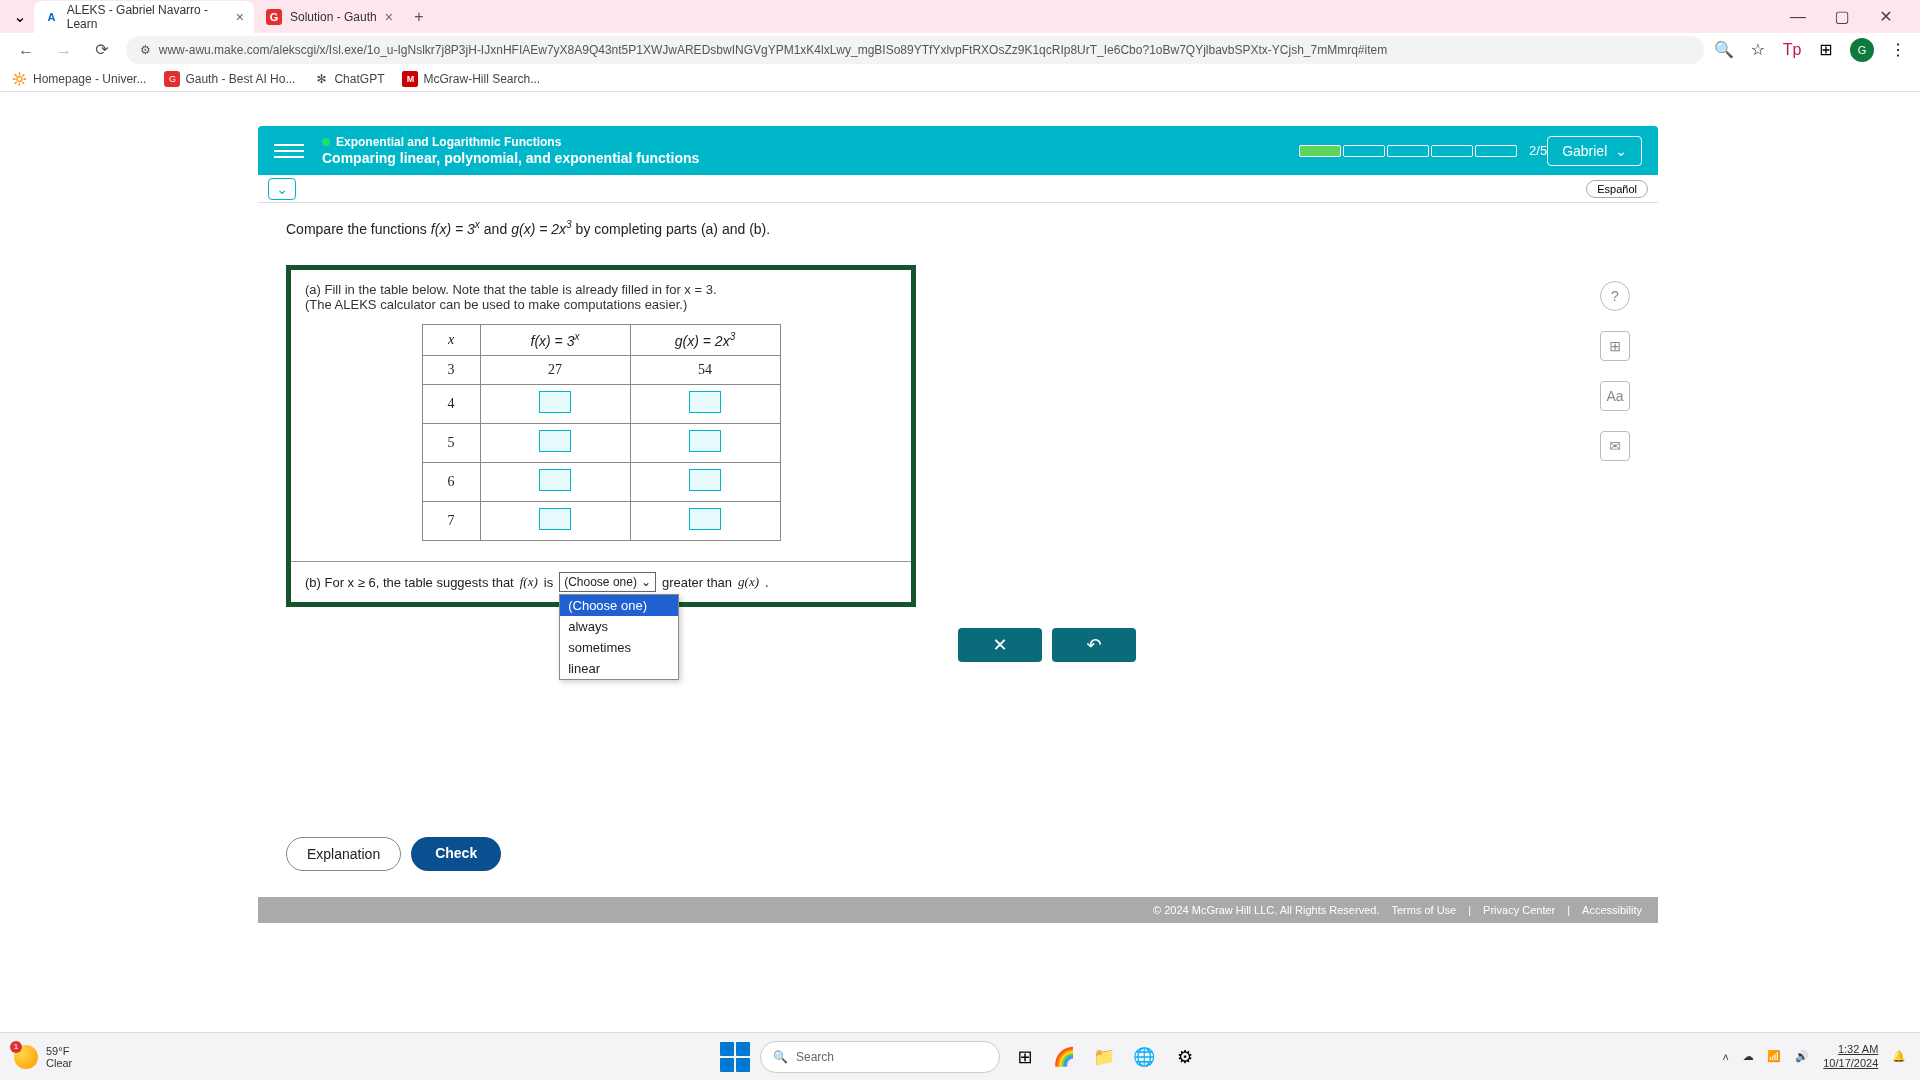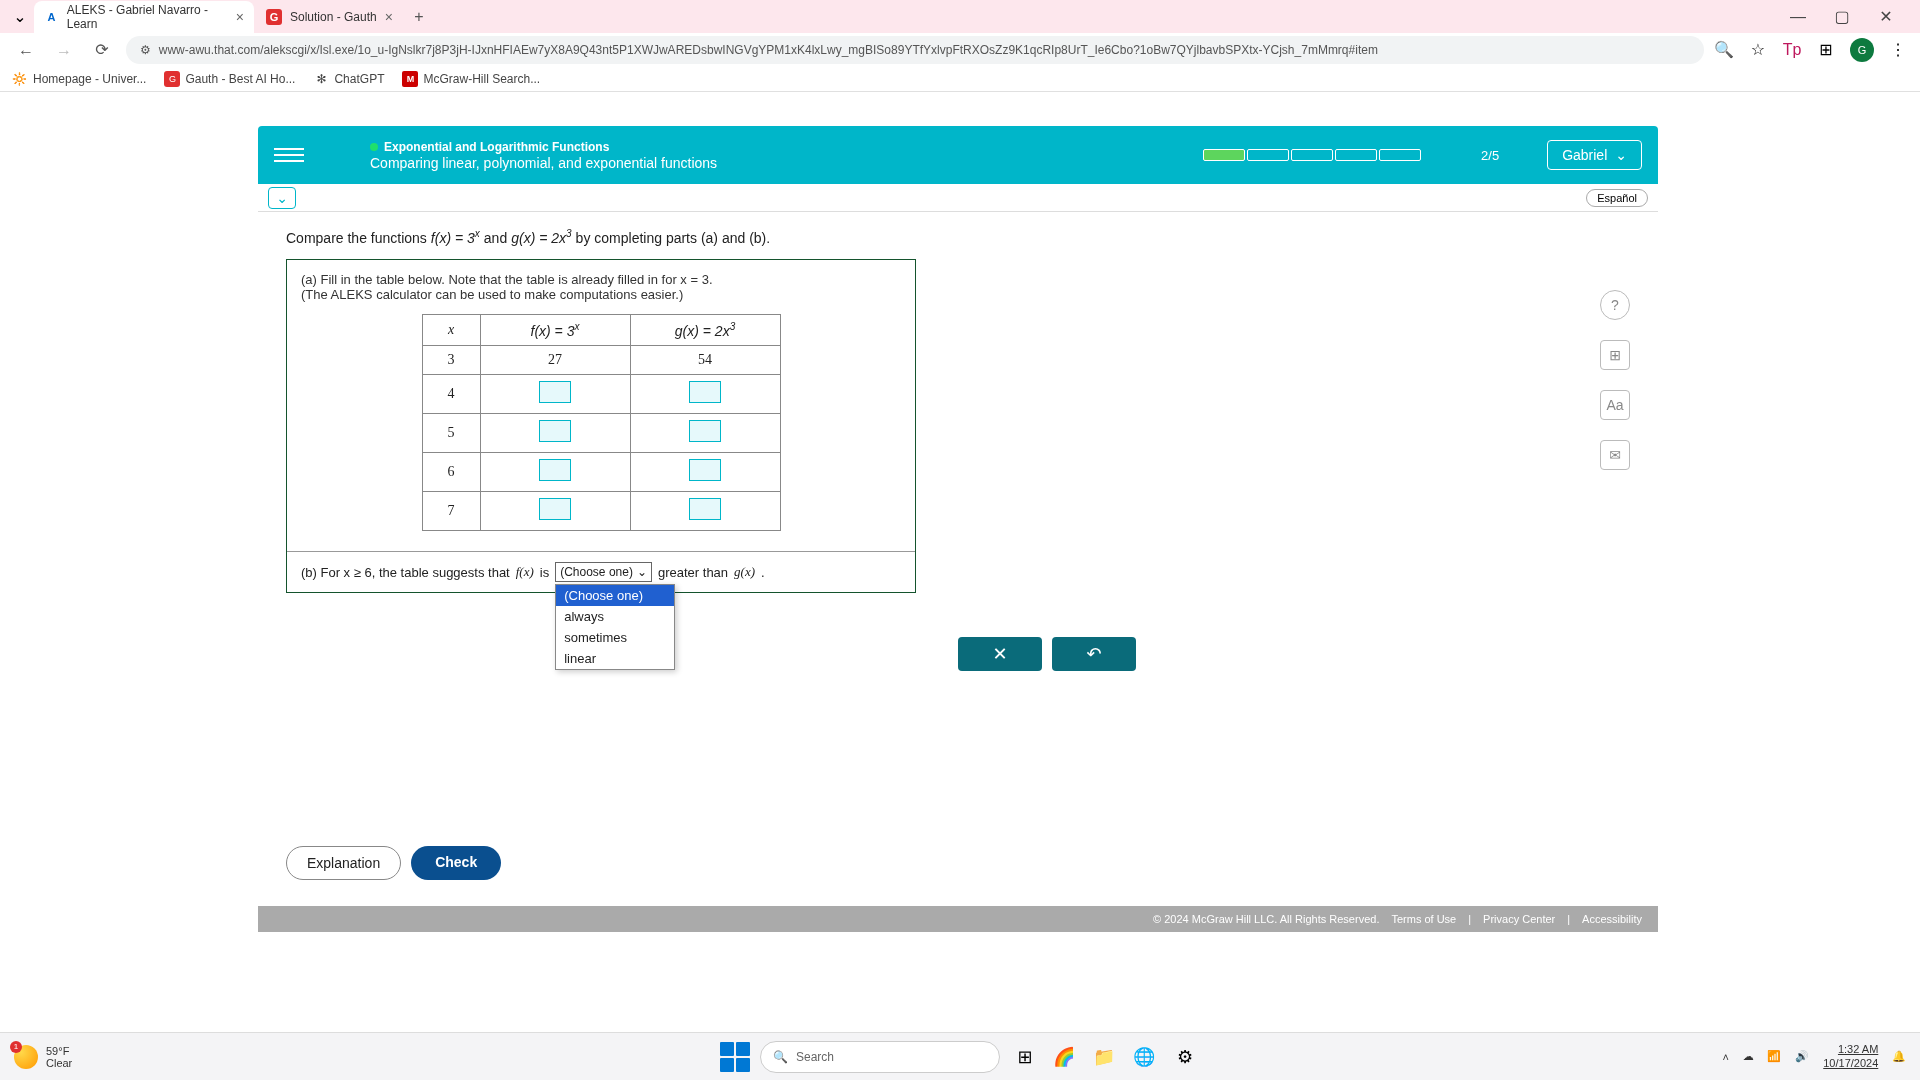--- a/index.html
+++ b/index.html
@@ -23,44 +23,44 @@
 .addr-actions { display: flex; gap: 14px; align-items: center; }
 .addr-icon { width: 20px; height: 20px; display: flex; align-items: center; justify-content: center; cursor: pointer; }
 .profile-circle { width: 24px; height: 24px; border-radius: 50%; background: #0d7a3f; color: #fff; font-size: 11px; display: flex; align-items: center; justify-content: center; }
 
 .bookmarks-row { height: 28px; background: #fff; display: flex; align-items: center; padding: 0 12px; gap: 18px; font-size: 12px; color: #444; border-bottom: 1px solid #e0e0e0; }
 .bookmark { display: flex; align-items: center; gap: 5px; cursor: pointer; }
 .bm-icon { width: 16px; height: 16px; display: flex; align-items: center; justify-content: center; }
 
 
 .aleks-wrap { position: absolute; left: 258px; top: 126px; width: 1400px; }
-.aleks-header { background: #00b6c9; height: 58px; border-radius: 4px 4px 0 0; display: flex; align-items: center; padding: 0 16px; color: #fff; gap: 48px; }
+.aleks-header { background: #00b6c9; height: 49px; border-radius: 4px 4px 0 0; display: flex; align-items: center; padding: 0 16px; color: #fff; }
 .hamburger { width: 30px; height: 30px; display: flex; flex-direction: column; justify-content: center; gap: 4px; cursor: pointer; margin-right: 18px; }
 .hamburger span { height: 2px; background: #fff; }
 .header-text { flex: 1; }
 .header-top-line { font-size: 12px; font-weight: bold; display: flex; align-items: center; gap: 6px; }
 .dot { width: 8px; height: 8px; border-radius: 50%; background: #1fe06b; }
-.header-bottom-line { font-size: 14px; font-weight: normal; margin-top: 1px; }
+.header-bottom-line { font-size: 14px; font-weight: bold; margin-top: 1px; }
 .progress-bar { display: flex; gap: 2px; margin-right: 12px; }
 .progress-seg { width: 42px; height: 12px; border: 1px solid #fff; border-radius: 2px; }
 .progress-seg.filled { background: #5dd55d; }
 .progress-text { font-size: 13px; margin-right: 0; }
 .user-btn { border: 1px solid #fff; border-radius: 4px; padding: 6px 14px; font-size: 14px; display: flex; align-items: center; gap: 8px; cursor: pointer; }
 
 .toggle-row { height: 28px; display: flex; align-items: center; padding: 0 10px; justify-content: space-between; border-bottom: 1px solid #ddd; }
 .toggle-chevron { width: 28px; height: 22px; border: 1px solid #00b6c9; border-radius: 4px; display: flex; align-items: center; justify-content: center; color: #00b6c9; cursor: pointer; font-size: 14px; }
 .lang-btn { border: 1px solid #aaa; border-radius: 12px; padding: 2px 10px; font-size: 11px; cursor: pointer; }
 
 .content-area { padding: 16px 28px 20px 28px; font-size: 13px; color: #222; position: relative; min-height: 720px; }
 
 .question-text { font-size: 14px; display: flex; align-items: baseline; gap: 4px; }
 .math { font-family: 'Times New Roman', serif; font-style: italic; }
 .sup { font-size: 10px; vertical-align: super; }
 
-.problem-box { border: 1px solid #14532d; margin-top: 12px; width: 630px; }
+.problem-box { border: 5px solid #14532d; margin-top: 27px; width: 630px; }
 .part-a { padding: 12px 14px; }
 .part-a-text { font-size: 13px; color: #333; }
 
 .data-table { border-collapse: collapse; margin: 12px auto 8px; }
 .data-table td, .data-table th { border: 1px solid #888; text-align: center; padding: 6px 0; font-family: 'Times New Roman', serif; font-size: 14px; }
 .data-table th { font-weight: normal; font-style: italic; }
 .col-x { width: 58px; }
 .col-f { width: 150px; }
 .col-g { width: 150px; }
 .input-cell { width: 32px; height: 22px; border: 1px solid #00b6c9; background: #e6f9fb; display: inline-block; cursor: text; }
@@ -120,21 +120,21 @@
       <div class="wc-btn">▢</div>
       <div class="wc-btn">✕</div>
     </div>
   </div>
   <div class="addr-row">
     <div class="nav-btn">←</div>
     <div class="nav-btn" style="opacity:.4">→</div>
     <div class="nav-btn">⟳</div>
     <div class="addr-bar">
       <span>⚙</span>
-      <span>www-awu.that.com/alekscgi/x/Isl.exe/1o_u-IgNslkr7j8P3jH-IJxnHFIAEw7yX8A9Q43nt5P1XWJwAREDsbwINGVgYPM1xK4lxLwy_mgBISo89YTfYxlvpFtRXOsZz9K1qcRIp8UrT_Ie6Cbo?1oBw7QYjlbavbSPXtx-YCjsh_7mMmrq#item</span>
+      <span>www-awu.make.com/alekscgi/x/Isl.exe/1o_u-IgNslkr7j8P3jH-IJxnHFIAEw7yX8A9Q43nt5P1XWJwAREDsbwINGVgYPM1xK4lxLwy_mgBISo89YTfYxlvpFtRXOsZz9K1qcRIp8UrT_Ie6Cbo?1oBw7QYjlbavbSPXtx-YCjsh_7mMmrq#item</span>
     </div>
     <div class="addr-actions">
       <div class="addr-icon">🔍</div>
       <div class="addr-icon">☆</div>
       <div class="addr-icon" style="color:#be185d">Tp</div>
       <div class="addr-icon">⊞</div>
       <div class="profile-circle">G</div>
       <div class="addr-icon">⋮</div>
     </div>
   </div>

